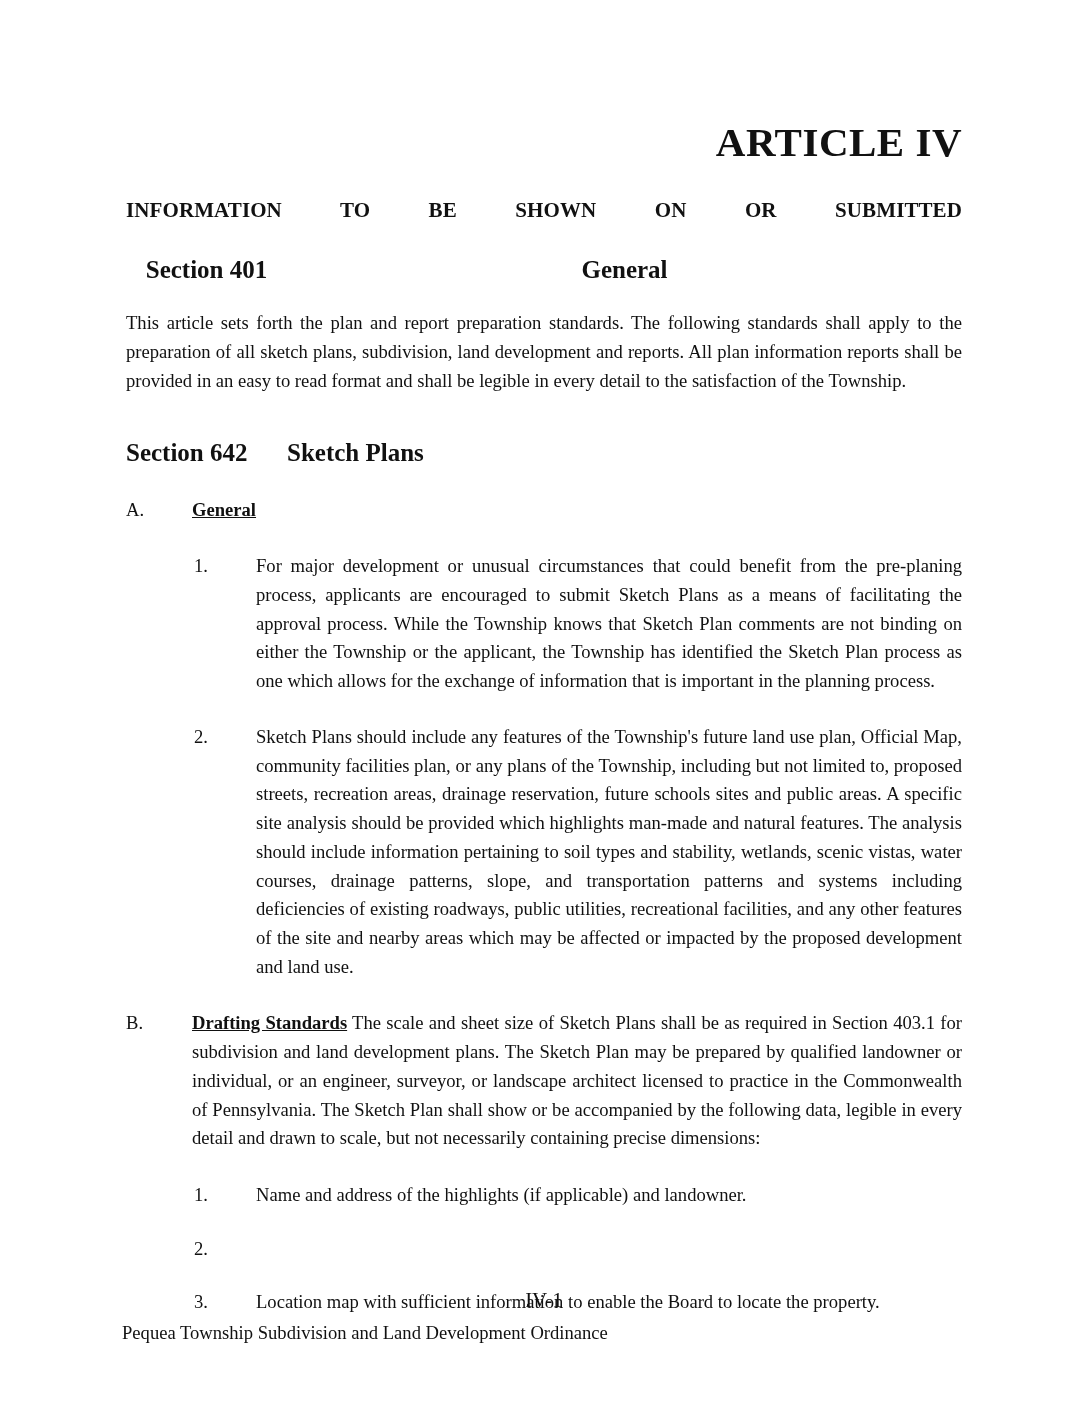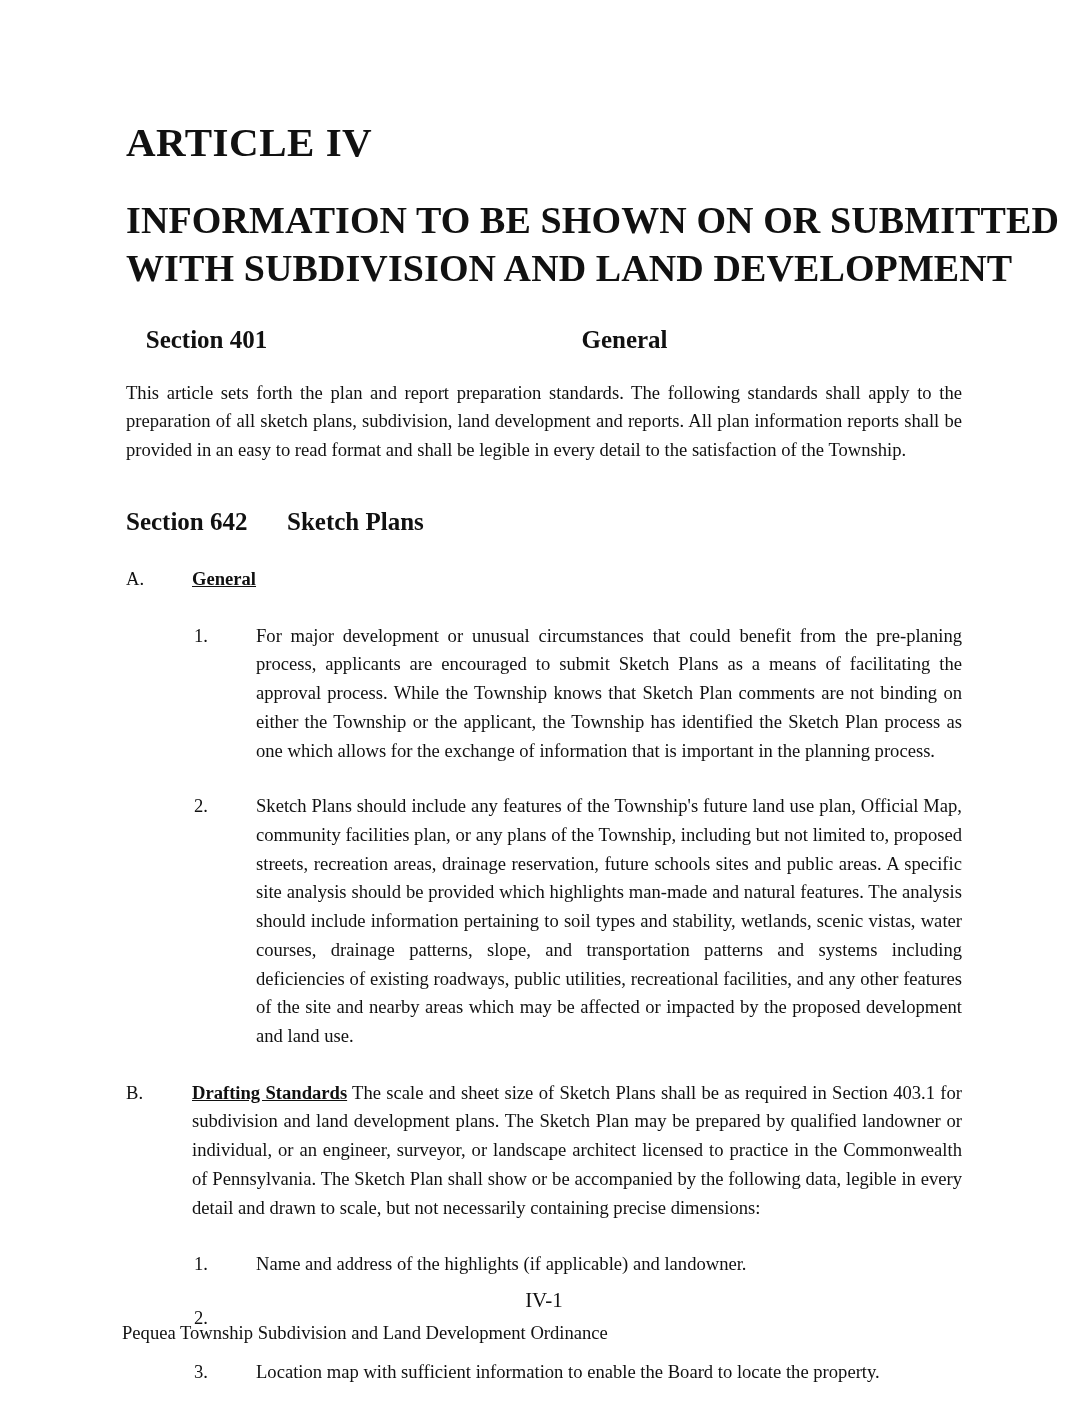--- a/index.html
+++ b/index.html
@@ -28,31 +28,32 @@
   
   .content {
     position: absolute;
     left: 126px;
     top: 0;
     width: 836px;
   }
 
   
   .article-number {
+    text-align: right;
     font-size: 41px;
     font-weight: bold;
     letter-spacing: 0.5px;
     line-height: 1.0;
     margin: 0;
     padding-top: 122px;
   }
 
   
   .doc-title {
-    font-size: 38px;
+    font-size: 21px;
     font-weight: bold;
     line-height: 1.26;
     text-align: justify;
     text-align-last: left;
     margin: 0;
     padding-top: 34px;
     letter-spacing: 0.1px;
   }
   .doc-title > span {
     display: block;
@@ -152,21 +153,20 @@
 </head>
 <body>
 
 <div class="page">
   <div class="content">
 
     <h1 class="article-number">ARTICLE IV</h1>
 
     <h2 class="doc-title">
       <span>INFORMATION TO BE SHOWN ON OR SUBMITTED</span>
-      <span>WITH SUBDIVISION AND LAND DEVELOPMENT</span>
     </h2>
 
     <h3 class="section-heading sh-401">
       <span class="sec-label">Section 401</span>
       <span class="sec-title">General</span>
     </h3>
 
     <p class="body-para">This article sets forth the plan and report preparation standards. The following standards shall apply to the preparation of all sketch plans, subdivision, land development and reports. All plan information reports shall be provided in an easy to read format and shall be legible in every detail to the satisfaction of the Township.</p>
 
     <h3 class="section-heading sh-402">

